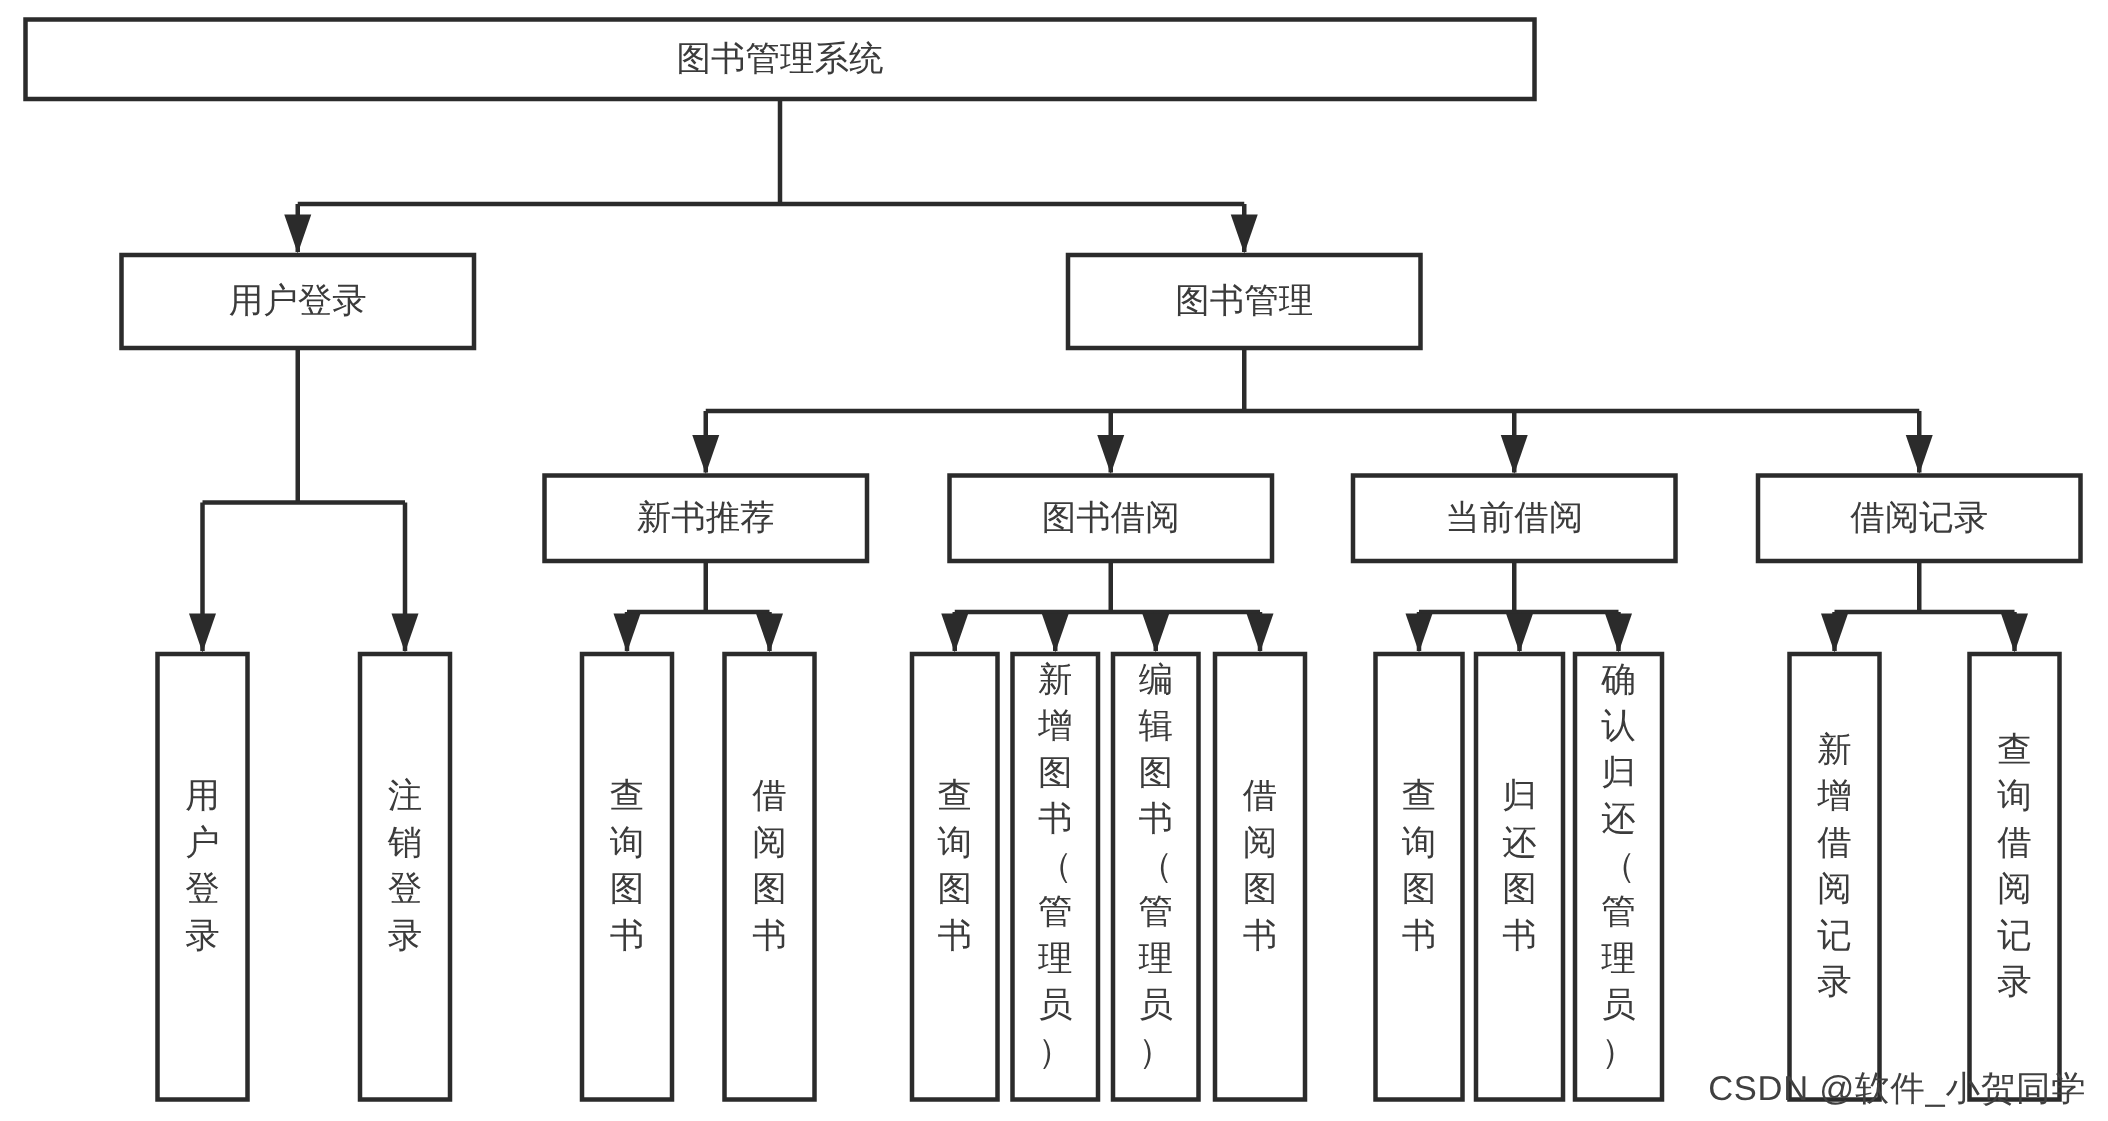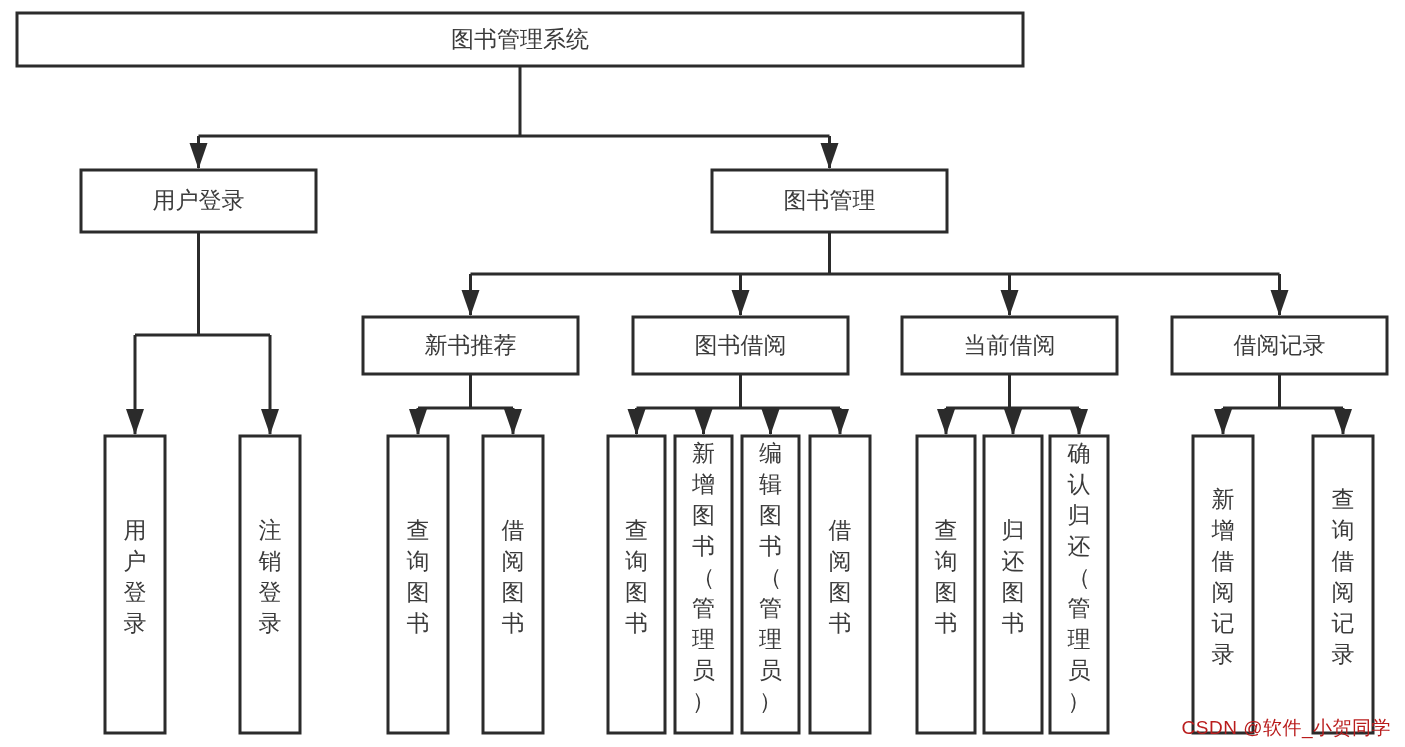--- a/index.html
+++ b/index.html
@@ -52,22 +52,22 @@
     font-family: "Liberation Sans", "DejaVu Sans", sans-serif;
     font-size: 23px;
     fill: #3b3b3b;
     text-anchor: middle;
   }
   .watermark {
     position: absolute;
     right: 14px;
     bottom: 6px;
     font-family: "Liberation Sans", "DejaVu Sans", sans-serif;
-    font-size: 19px;
-    color: #b91c1c;
+    font-size: 23px;
+    color: #404040;
     letter-spacing: 0.5px;
     white-space: nowrap;
     user-select: none;
   }
 </style>
 </head>
 <body>
 
 <div id="diagram-root">
   <svg class="tree" viewBox="0 0 1405 747" xmlns="http://www.w3.org/2000/svg">

